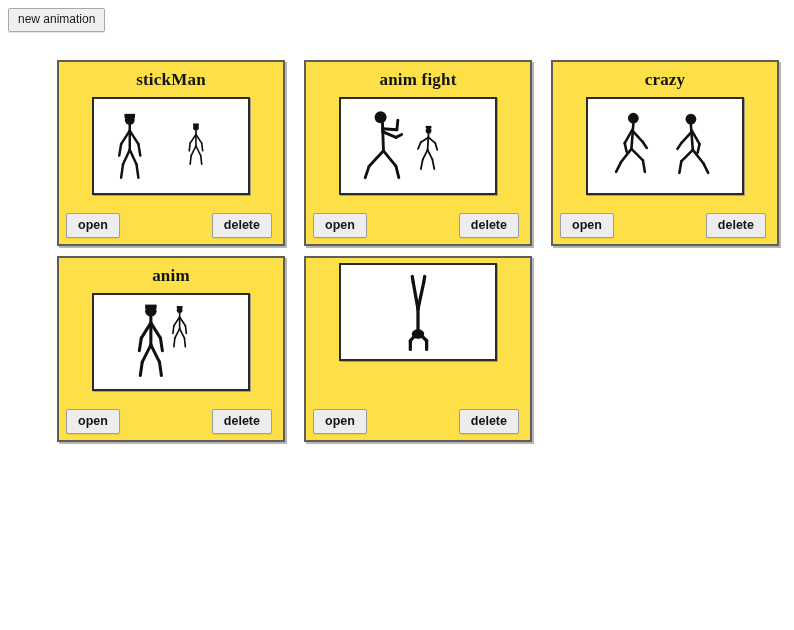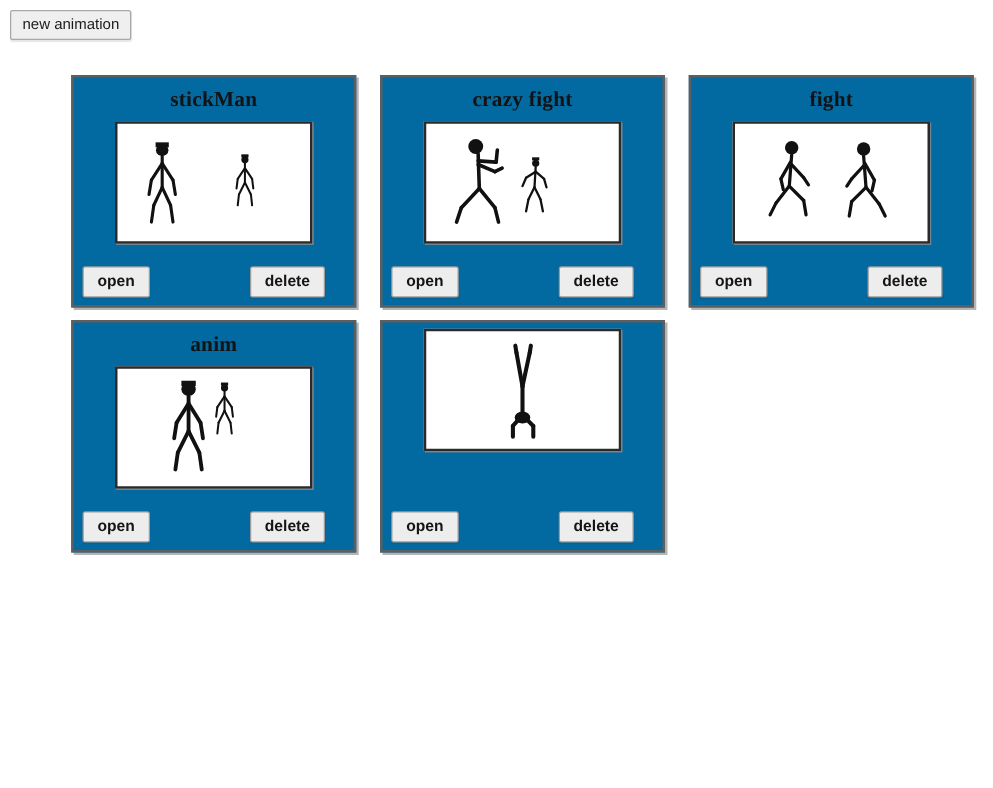--- a/index.html
+++ b/index.html
@@ -46,21 +46,21 @@
   .card-row {
     display: block;
     position: relative;
     height: 196px;
   }
   .card {
     position: absolute;
     top: 0;
     width: 228px;
     height: 186px;
-    background: #0369a1;
+    background: #fde047;
     border: 2px solid #5e5e5e;
     box-sizing: border-box;
     box-shadow: 2px 2px 0 rgba(120,120,120,0.55);
   }
   .card.c0 { left: 0px;   }
   .card.c1 { left: 247px; }
   .card.c2 { left: 494px; }
 
   .card-title {
     text-align: center;
@@ -106,21 +106,21 @@
     font-weight: bold;
     font-size: 12.5px;
     color: #151515;
     padding: 5px 11px 6px 11px;
     line-height: 1.0;
     cursor: pointer;
     box-shadow: 0 1px 1px rgba(0,0,0,0.08);
     white-space: nowrap;
   }
   .act-btn.open-btn   { left: 7px;  }
-  .act-btn.delete-btn { right: 23px; }
+  .act-btn.delete-btn { right: 11px; }
 </style>
 </head>
 <body>
 
 <div id="toolbar">
   <div class="tool-btn">new animation</div>
 </div>
 
 <div id="cards">
 
@@ -162,21 +162,21 @@
           </g>
         </svg>
       </div>
       <div class="card-actions">
         <div class="act-btn open-btn">open</div>
         <div class="act-btn delete-btn">delete</div>
       </div>
     </div>
 
     <div class="card c1">
-      <div class="card-title">crazy fight</div>
+      <div class="card-title">anim fight</div>
       <div class="stage-wrap">
         <svg viewBox="0 0 158 98">
           <g stroke="#111111" fill="#111111" stroke-linecap="round">
 
             <g stroke-width="3.0">
               <circle cx="40" cy="19" r="6.2" stroke="none"></circle>
               <line x1="42" y1="25" x2="43" y2="54"></line>
               <line x1="42" y1="31" x2="57" y2="32"></line>
               <line x1="57" y1="32" x2="58" y2="22"></line>
               <line x1="42" y1="34" x2="56" y2="40"></line>
@@ -203,21 +203,21 @@
           </g>
         </svg>
       </div>
       <div class="card-actions">
         <div class="act-btn open-btn">open</div>
         <div class="act-btn delete-btn">delete</div>
       </div>
     </div>
 
     <div class="card c2">
-      <div class="card-title">fight</div>
+      <div class="card-title">crazy</div>
       <div class="stage-wrap">
         <svg viewBox="0 0 158 98">
           <g stroke="#111111" fill="#111111" stroke-linecap="round" stroke-width="2.7">
 
             <g>
               <circle cx="46" cy="20" r="5.6" stroke="none"></circle>
               <line x1="46" y1="26" x2="44" y2="52"></line>
               <line x1="45" y1="32" x2="37" y2="46"></line>
               <line x1="37" y1="46" x2="39" y2="55"></line>
               <line x1="45" y1="33" x2="56" y2="45"></line>

